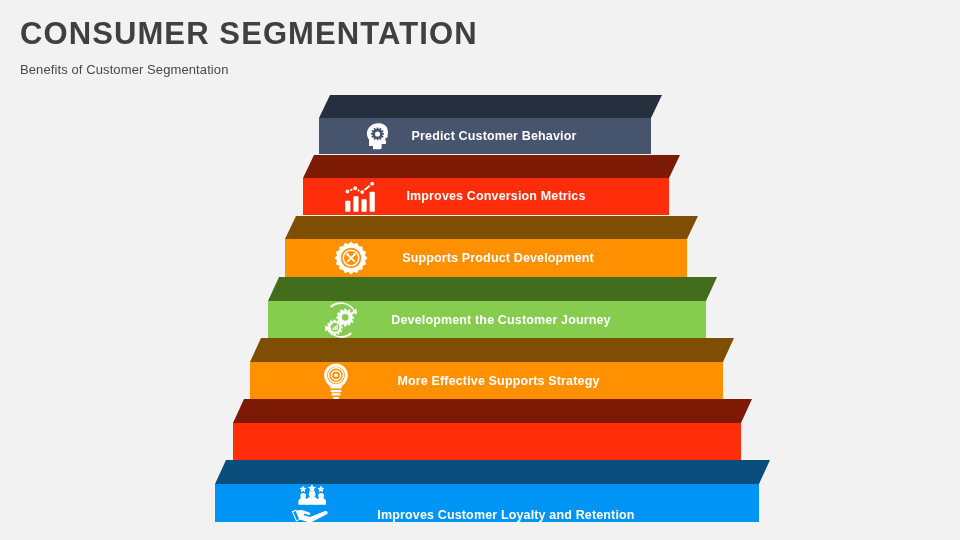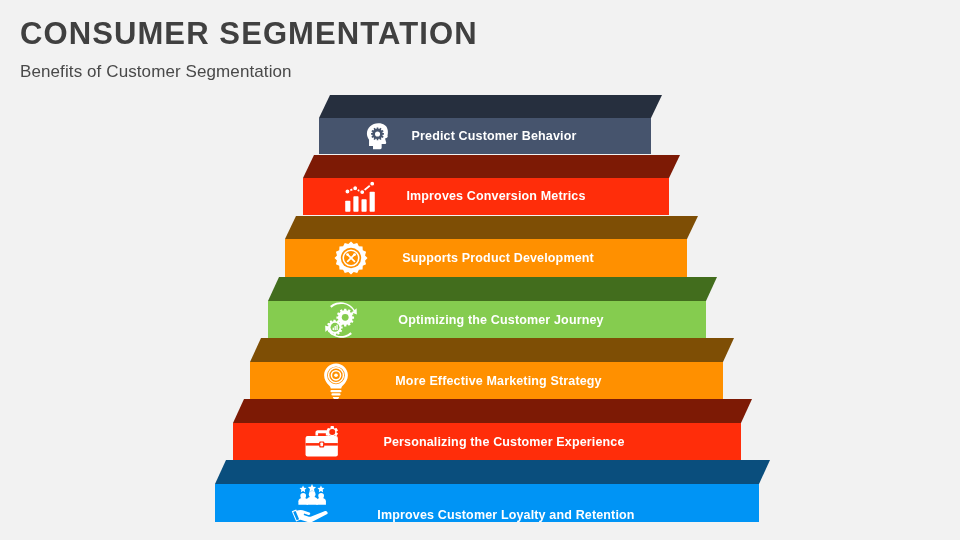--- a/index.html
+++ b/index.html
@@ -16,21 +16,21 @@
   #header { position:absolute; left:20px; top:16px; }
   #title {
     font-size:31px;
     font-weight:bold;
     color:#404040;
     letter-spacing:1.1px;
     line-height:1.15;
     white-space:nowrap;
   }
   #subtitle {
-    font-size:17px;
+    font-size:13px;
     color:#494949;
     margin-top:10px;
     letter-spacing:.1px;
     white-space:nowrap;
   }
 
   
   #pyramid { position:absolute; left:8px; top:0; width:960px; height:432px; }
   .layer { position:absolute; }
   .bevel {
@@ -148,59 +148,45 @@
       <circle cx="29.3" cy="20.6" r="4.3" fill="#85cc4f"></circle>
       <path d="M17.6 25.5l1.7.4.8-1.6 2.3 1.1-.8 1.6 1.2 1.2 1.6-.8 1.1 2.3-1.6.8.4 1.7h1.8v2.5h-1.8l-.4 1.7 1.6.8-1.1 2.3-1.6-.8-1.2 1.2.8 1.6-2.3 1.1-.8-1.6-1.7.4v1.8h-2.5v-1.8l-1.7-.4-.8 1.6-2.3-1.1.8-1.6-1.2-1.2-1.6.8-1.1-2.3 1.6-.8-.4-1.7H5.9v-2.5h1.8l.4-1.7-1.6-.8 1.1-2.3 1.6.8 1.2-1.2-.8-1.6 2.3-1.1.8 1.6 1.7-.4v-1.8h2.5z"></path>
       <circle cx="16.4" cy="33.2" r="5.6" fill="#85cc4f"></circle>
       <g fill="#fff">
         <rect x="13.4" y="33.6" width="1.7" height="3.2"></rect>
         <rect x="15.8" y="31.6" width="1.7" height="5.2"></rect>
         <rect x="18.2" y="29.9" width="1.7" height="6.9"></rect>
       </g>
     </svg>
           </span>
-          <span class="label" style="margin-right: 64px;">Optimizing the Customer Journey</span>
+          <span class="label" style="margin-right: 64px;">Development the Customer Journey</span>
         </div>
       </div>
       <div class="layer" style="left: 242px; top: 338px; width: 484px; height: 62px;">
         <div class="bevel" style="height: 24px; background: rgb(126, 78, 5); clip-path: polygon(11px 0px, 100% 0px, 473px 24px, 0px 24px);"></div>
         <div class="face" style="top: 24px; height: 38px; width: 473px; background: rgb(255, 144, 0);"></div>
         <div class="row" style="width: 473px; top: 24px; height: 38px;">
           <span class="icon-wrap" style="margin-left: 70px;">
             <svg width="32" height="38" viewBox="0 0 40 48" fill="#fff">
       <path d="M20 2C11.7 2 5 8.6 5 16.8c0 5.2 2.7 9.4 6 12.5 1.4 1.3 2.2 2.6 2.4 4.2h13.2c.2-1.6 1-2.9 2.4-4.2 3.3-3.1 6-7.3 6-12.5C35 8.6 28.3 2 20 2z"></path>
       <circle cx="20" cy="16.8" r="11.2" fill="#ff9000"></circle>
       <circle cx="20" cy="16.8" r="9.4" fill="none" stroke="#fff" stroke-width="1.9"></circle>
       <circle cx="20" cy="16.8" r="5.8" fill="none" stroke="#fff" stroke-width="1.9"></circle>
       <circle cx="20" cy="16.8" r="2.3" fill="#fff"></circle>
       <rect x="13" y="35.3" width="14" height="2.9" rx="1.4"></rect>
       <rect x="14.2" y="39.4" width="11.6" height="2.9" rx="1.4"></rect>
       <path d="M16 44.3h8c-.5 2.2-2.1 3.4-4 3.4s-3.5-1.2-4-3.4z"></path>
     </svg>
           </span>
-          <span class="label" style="margin-right: 78px;">More Effective Marketing Strategy</span>
+          <span class="label" style="margin-right: 78px;">More Effective Supports Strategy</span>
         </div>
       </div>
       <div class="layer" style="left: 225px; top: 399px; width: 519px; height: 62px;">
         <div class="bevel" style="height: 24px; background: rgb(125, 26, 5); clip-path: polygon(11px 0px, 100% 0px, 508px 24px, 0px 24px);"></div>
         <div class="face" style="top: 24px; height: 38px; width: 508px; background: rgb(255, 45, 10);"></div>
-        <div class="row" style="width: 508px; top: 24px; height: 38px;">
-          <span class="icon-wrap" style="margin-left: 71px;">
-            <svg width="40" height="36" viewBox="0 0 52 46" fill="#fff">
-      <path d="M38.6 2.3l.6 3.1 3.1-.6 1.9 3.3-2.5 1.9 2.5 1.9-1.9 3.3-3.1-.6-.6 3.1h-3.8l-.6-3.1-3.1.6-1.9-3.3 2.5-1.9-2.5-1.9 1.9-3.3 3.1.6.6-3.1z"></path>
-      <circle cx="36.7" cy="10" r="3.9" fill="#ff2d0a"></circle>
-      <path d="M18.3 11.6h10.1v3.1h3.4v-4.2c0-1.6-1.3-2.9-2.9-2.9H17.8c-1.6 0-2.9 1.3-2.9 2.9v4.2h3.4z"></path>
-      <rect x="2" y="15.3" width="42" height="26.6" rx="2.6"></rect>
-      <rect x="2" y="24.4" width="42" height="3.3" fill="#ff2d0a"></rect>
-      <rect x="19.8" y="22.2" width="6.5" height="7.8" rx="1.2" fill="#ff2d0a"></rect>
-      <rect x="21.3" y="23.6" width="3.5" height="5" rx=".9" fill="#fff"></rect>
-    </svg>
-          </span>
-          <span class="label" style="margin-right: 77px;">Personalizing the Customer Experience</span>
-        </div>
       </div>
       <div class="layer" style="left: 207px; top: 460px; width: 555px; height: 62px;">
         <div class="bevel" style="height: 24px; background: rgb(10, 78, 125); clip-path: polygon(11px 0px, 100% 0px, 544px 24px, 0px 24px);"></div>
         <div class="face" style="top: 24px; height: 38px; width: 544px; background: rgb(0, 148, 245);"></div>
         <div class="row" style="width: 544px; top: 24px; height: 38px;">
           <span class="icon-wrap" style="margin-left: 75px;">
             <svg width="44" height="40" viewBox="0 0 54 48" fill="#fff">
       <path d="M16 2.5l1.3 2.8 3 .4-2.2 2.1.5 3-2.6-1.4-2.6 1.4.5-3-2.2-2.1 3-.4z"></path>
       <path d="M27 .8l1.5 3.2 3.5.5-2.5 2.4.6 3.5-3.1-1.7-3.1 1.7.6-3.5-2.5-2.4 3.5-.5z"></path>
       <path d="M38 2.5l1.3 2.8 3 .4-2.2 2.1.5 3-2.6-1.4-2.6 1.4.5-3-2.2-2.1 3-.4z"></path>

